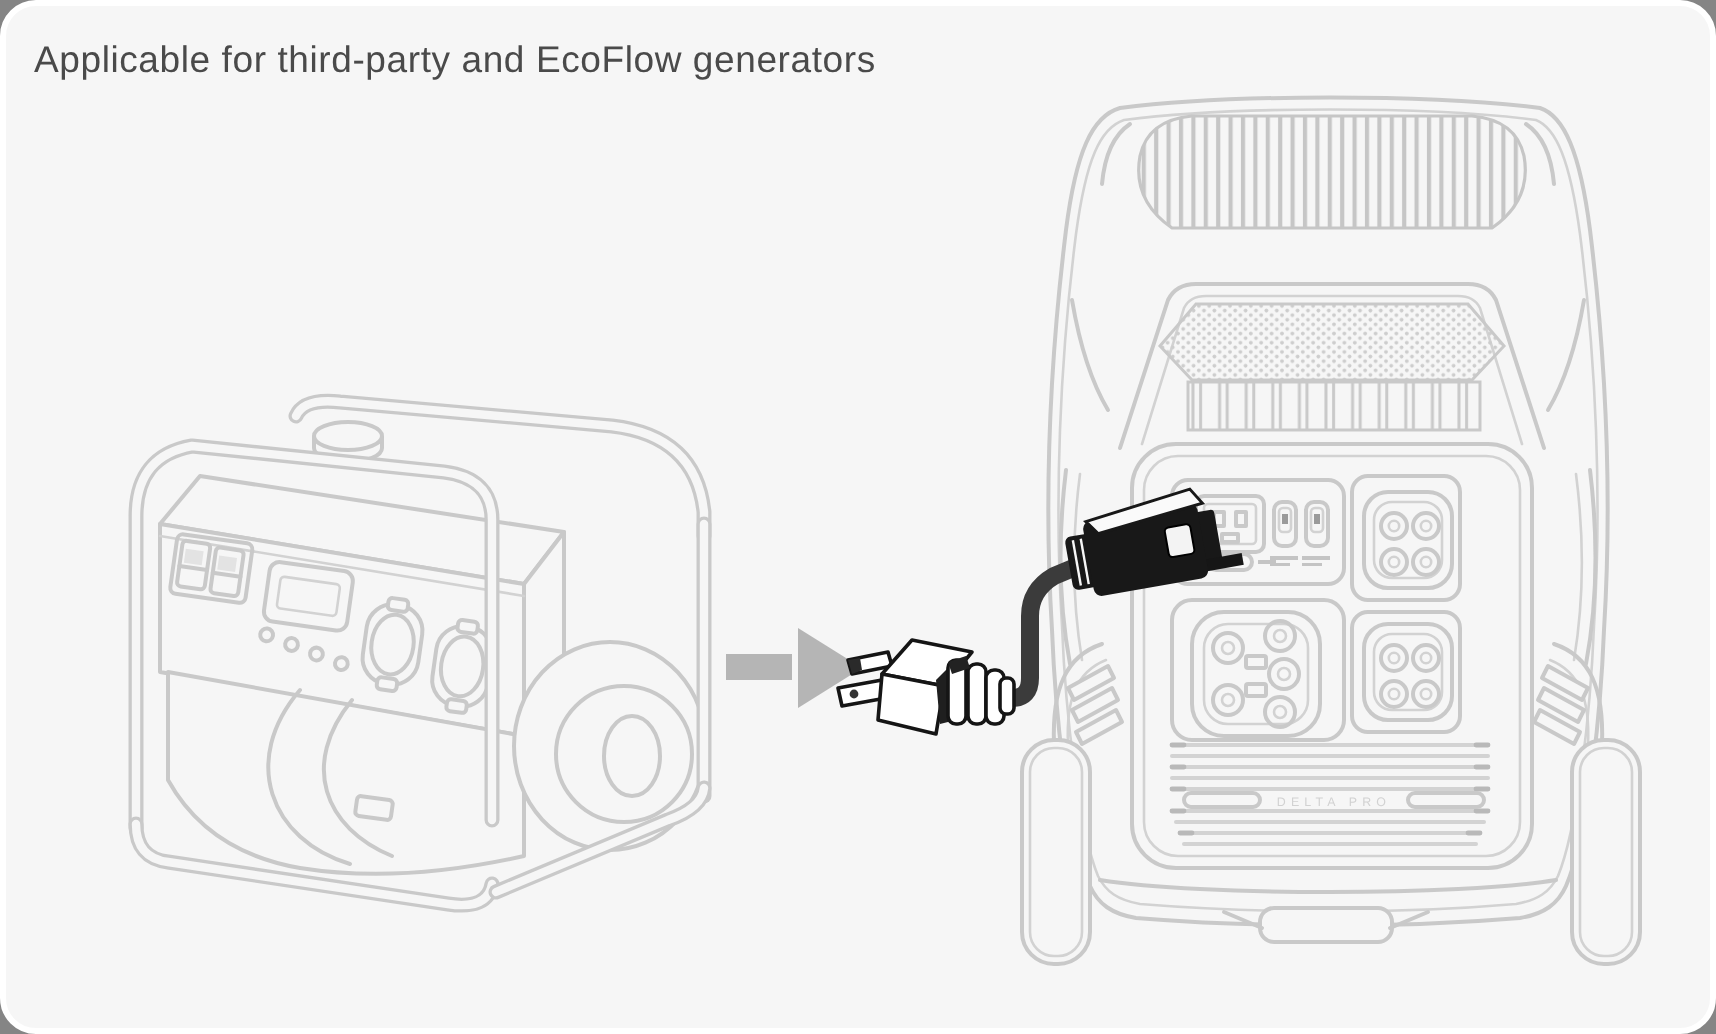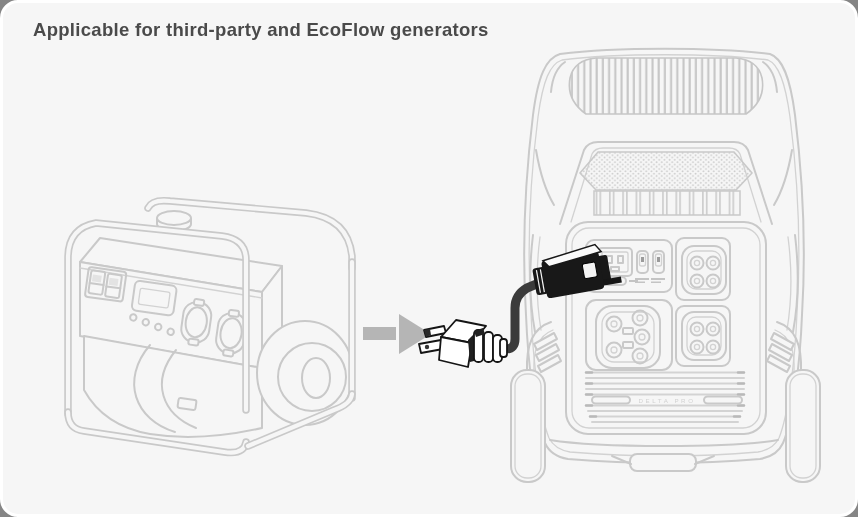--- a/index.html
+++ b/index.html
@@ -11,23 +11,23 @@
   }
   .card{
     position:absolute;inset:0;
     background:#f6f6f6;
     border:3px solid #ffffff;
     border-radius:18px;
     box-sizing:border-box;
   }
   .title{
     position:absolute;
-    left:33px;top:19px;
+    left:17px;top:19px;
     font-size:18.5px;
-    font-weight:700;
+    font-weight:400;
     letter-spacing:.3px;
     color:#4a4a4a;
   }
   svg{position:absolute;left:0;top:0;}
   .ln{stroke:#c9c9c9;stroke-width:2;fill:none;stroke-linecap:round;stroke-linejoin:round;}
   .lnf{stroke:#c9c9c9;stroke-width:2;fill:#f6f6f6;stroke-linejoin:round;}
   .thin{stroke:#d2d2d2;stroke-width:1.3;fill:none;stroke-linecap:round;}
   .micro{fill:#c4c4c4;}
   .dk{stroke:#151515;stroke-width:1.8;fill:#ffffff;stroke-linejoin:round;stroke-linecap:round;}
   .tube{stroke:#c9c9c9;stroke-width:7.5;fill:none;stroke-linecap:round;stroke-linejoin:round;}

